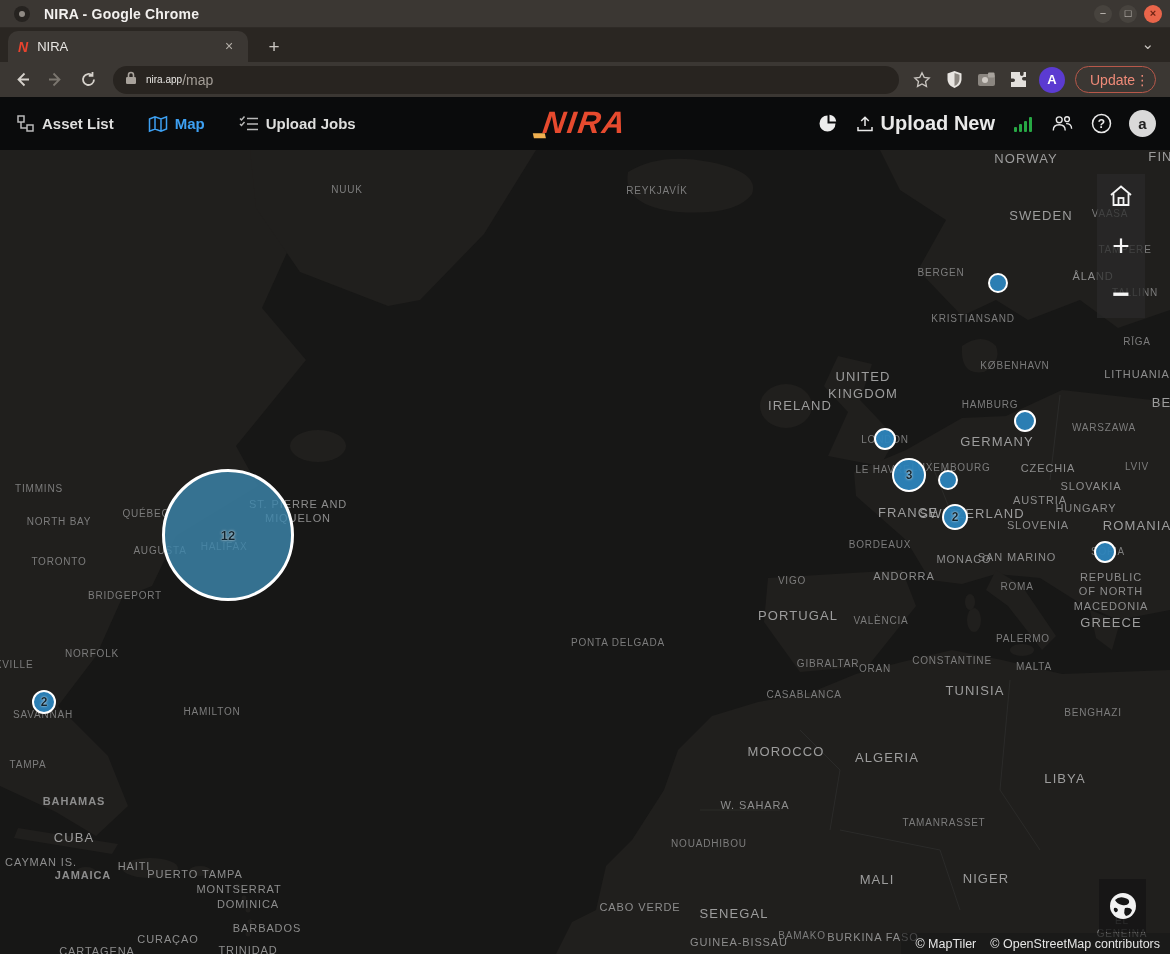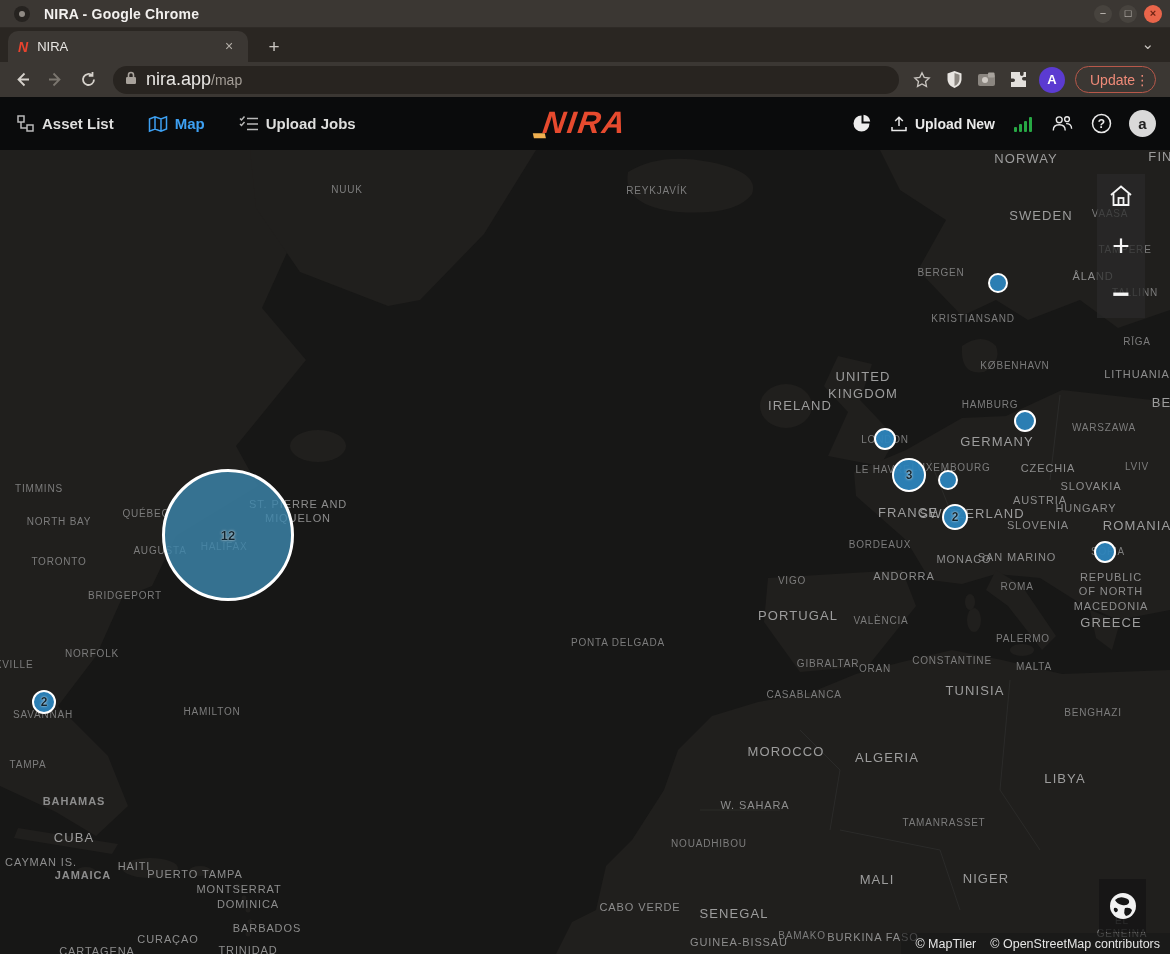--- a/index.html
+++ b/index.html
@@ -33,21 +33,21 @@
   .tab-chevron { position:absolute; right:16px; top:7px; color:#c9c5c0; font-size:15px; }
 
   
   .toolbar { height:35px; background:#3b3733; display:flex; align-items:center; padding:0 8px; }
   .nav-ico { width:28px; height:28px; display:flex; align-items:center; justify-content:center;
              color:#d6d2cc; font-size:17px; margin-right:5px; }
   .nav-ico.disabled { color:#7b766f; }
   .urlbar { flex:0 0 786px; height:28px; background:#282420; border-radius:14px; display:flex;
             align-items:center; padding:0 12px; margin:0 6px; }
   .lock-icon { margin-right:9px; }
-  .url-domain { color:#e9e7e4; font-size:18px; }
+  .url-domain { color:#e9e7e4; font-size:10px; }
   .url-path { color:#a49e97; font-size:14px; }
   .tb-right { display:flex; align-items:center; margin-left:6px; gap:10px; }
   .ext-ico { width:22px; height:22px; display:flex; align-items:center; justify-content:center; }
   .profile-badge { width:26px; height:26px; border-radius:50%; background:#5b3bd1; color:#fff;
                    font-size:13px; font-weight:700; display:flex; align-items:center; justify-content:center; }
   .update-pill { height:27px; border:1.5px solid #b8584a; border-radius:14px; display:flex;
                  align-items:center; padding:0 6px 0 14px; color:#ef8a78; font-size:14px; }
   .kebab { color:#ef8a78; font-size:14px; letter-spacing:0; line-height:10px; }
 
   
@@ -55,21 +55,21 @@
             padding:12px 16px; }
   .nav-item { display:flex; align-items:center; gap:7px; color:#dededd; font-size:15px;
               font-weight:700; margin-right:34px; }
   .nav-item.active { color:#3da0f2; }
   .nav-item svg { display:block; }
   .brand { position:absolute; left:50%; top:50%; transform:translate(-50%,-52%) skewX(-8deg);
            color:#e64a2e; font-size:31px; font-weight:800; font-style:italic; letter-spacing:2px; }
   .brand::before { content:""; position:absolute; left:-8px; bottom:3px; width:12px; height:5px;
            background:#efb050; transform:skewX(20deg); }
   .nav-right { position:absolute; right:14px; display:flex; align-items:center; gap:17px; }
-  .nav-right .txt-btn { display:flex; align-items:center; gap:7px; color:#e9e9e9; font-size:14px;
+  .nav-right .txt-btn { display:flex; align-items:center; gap:7px; color:#e9e9e9; font-size:20px;
            font-weight:700;text-align:center; }
   .nav-avatar { width:27px; height:27px; border-radius:50%; background:#d9d9d9; color:#202020;
            display:flex; align-items:center; justify-content:center; font-size:15px; font-weight:700; }
 
   
   .map { position:relative; width:1170px; height:804px; background:#171716; overflow:hidden; }
   .map svg.land { position:absolute; inset:0; }
   .map-label { position:absolute; transform:translate(-50%,-50%); white-space:pre-line;
                text-align:center; color:#7c7c7c; font-size:10px; letter-spacing:.8px; line-height:1.3; }
   .map-label.region { color:#9d9d9d; font-size:13px; letter-spacing:1.1px; }

